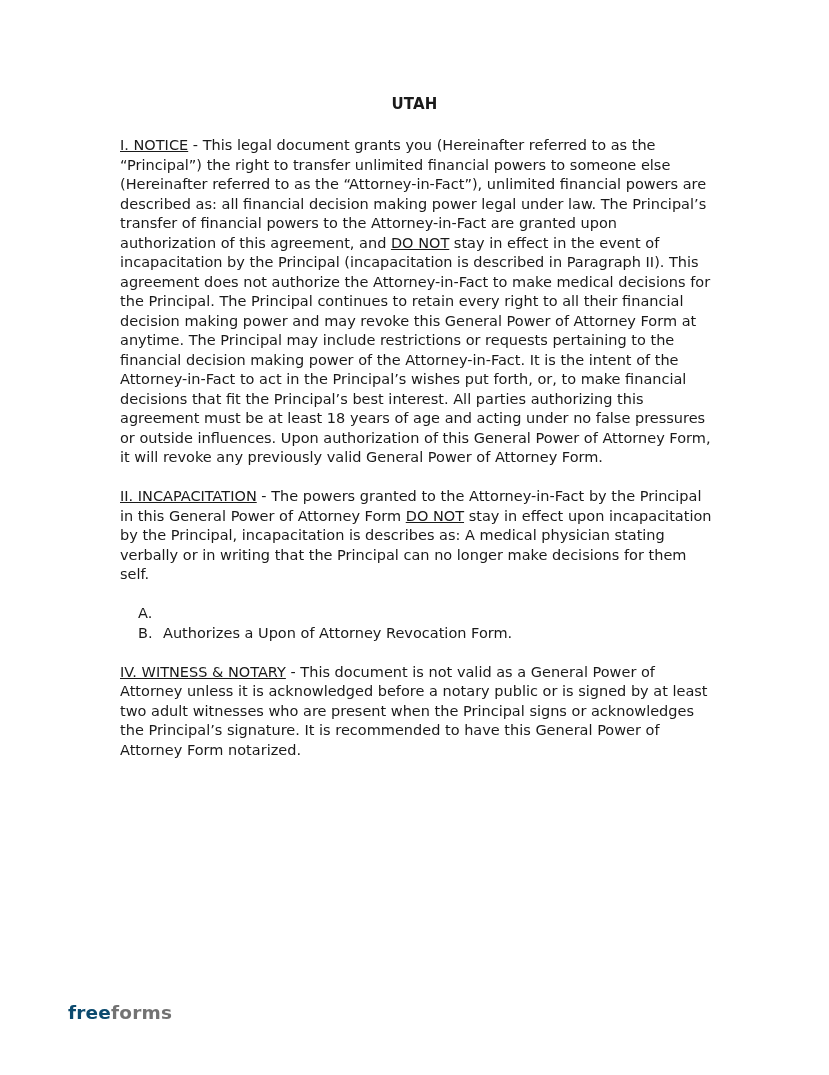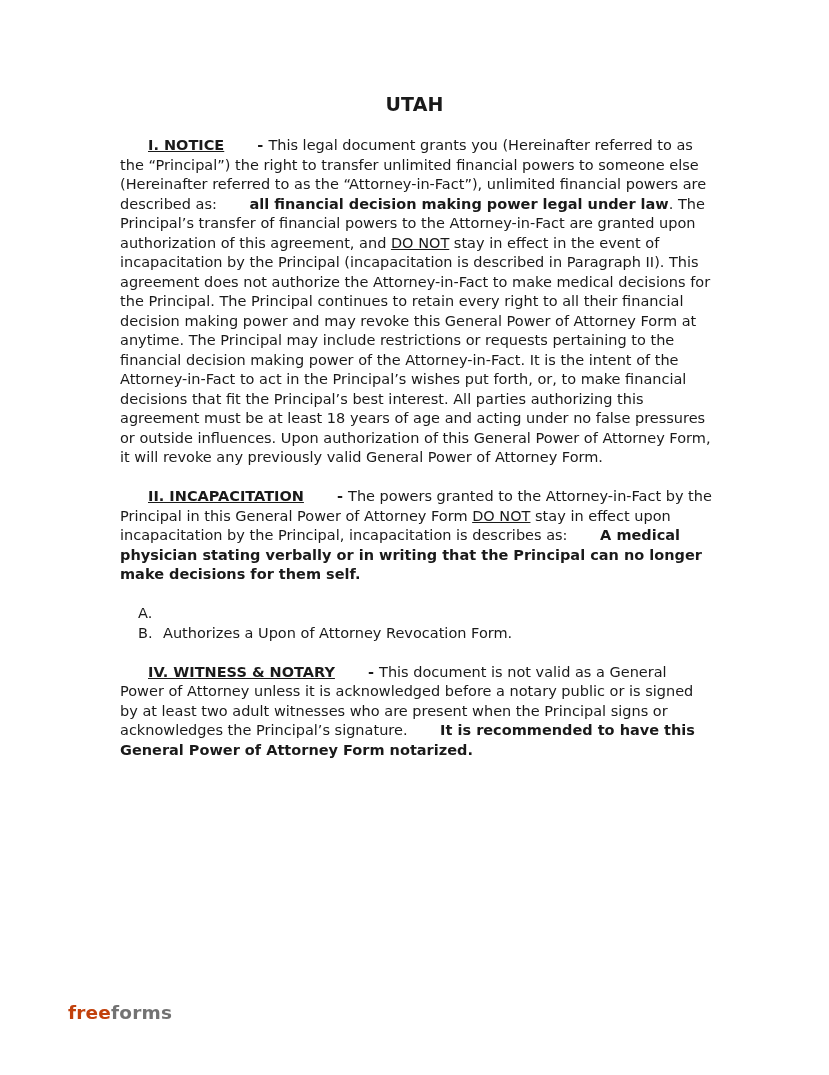--- a/index.html
+++ b/index.html
@@ -13,38 +13,38 @@
     height: 1075px;
     background: #ffffff;
     overflow: hidden;
     font-family: "DejaVu Sans", "Liberation Sans", sans-serif;
     color: #1a1a1a;
   }
   .doc-title {
     margin-top: 94px;
     text-align: center;
     font-weight: bold;
-    font-size: 19px;
+    font-size: 15px;
     line-height: 21px;
     letter-spacing: 0.1px;
   }
   .content {
     margin: 21px auto 0 120px;
     width: 592px;
     font-size: 14.5px;
     line-height: 19.5px;
   }
   .para {
     margin: 0 0 19.5px 0;
     padding: 0;
   }
   .para.no-gap {
     margin-bottom: 0;
   }
-  .b { font-weight: bold; margin-left: 28px; }
+  .b { font-weight: normal; }
   .u { text-decoration: underline; }
   .list {
     margin: 0 0 19.5px 0;
     padding-left: 18px;
   }
   .li {
     display: flex;
   }
   .li .marker {
     width: 25px;
@@ -77,16 +77,16 @@
         </div>
         <div class="li">
           <span class="marker">B.</span>
           <span>Authorizes a Upon of Attorney Revocation Form.</span>
         </div>
       </div>
     <p class="para"><span class="b u">IV. WITNESS &amp; NOTARY</span><span class="b"> - </span><span>This document is not valid as a General Power of Attorney unless it is acknowledged before a notary public or is signed by at least two adult witnesses who are present when the Principal signs or acknowledges the Principal’s signature. </span><span class="b">It is recommended to have this General Power of Attorney Form notarized.</span></p>
   </div>
 
   <div class="logo">
-    <span style="color: #c2410c;">free</span><span style="color: #737373;">forms</span>
+    <span style="color: #0c4a6e;">free</span><span style="color: #737373;">forms</span>
   </div>
 
 </div>
 
 </body></html>

